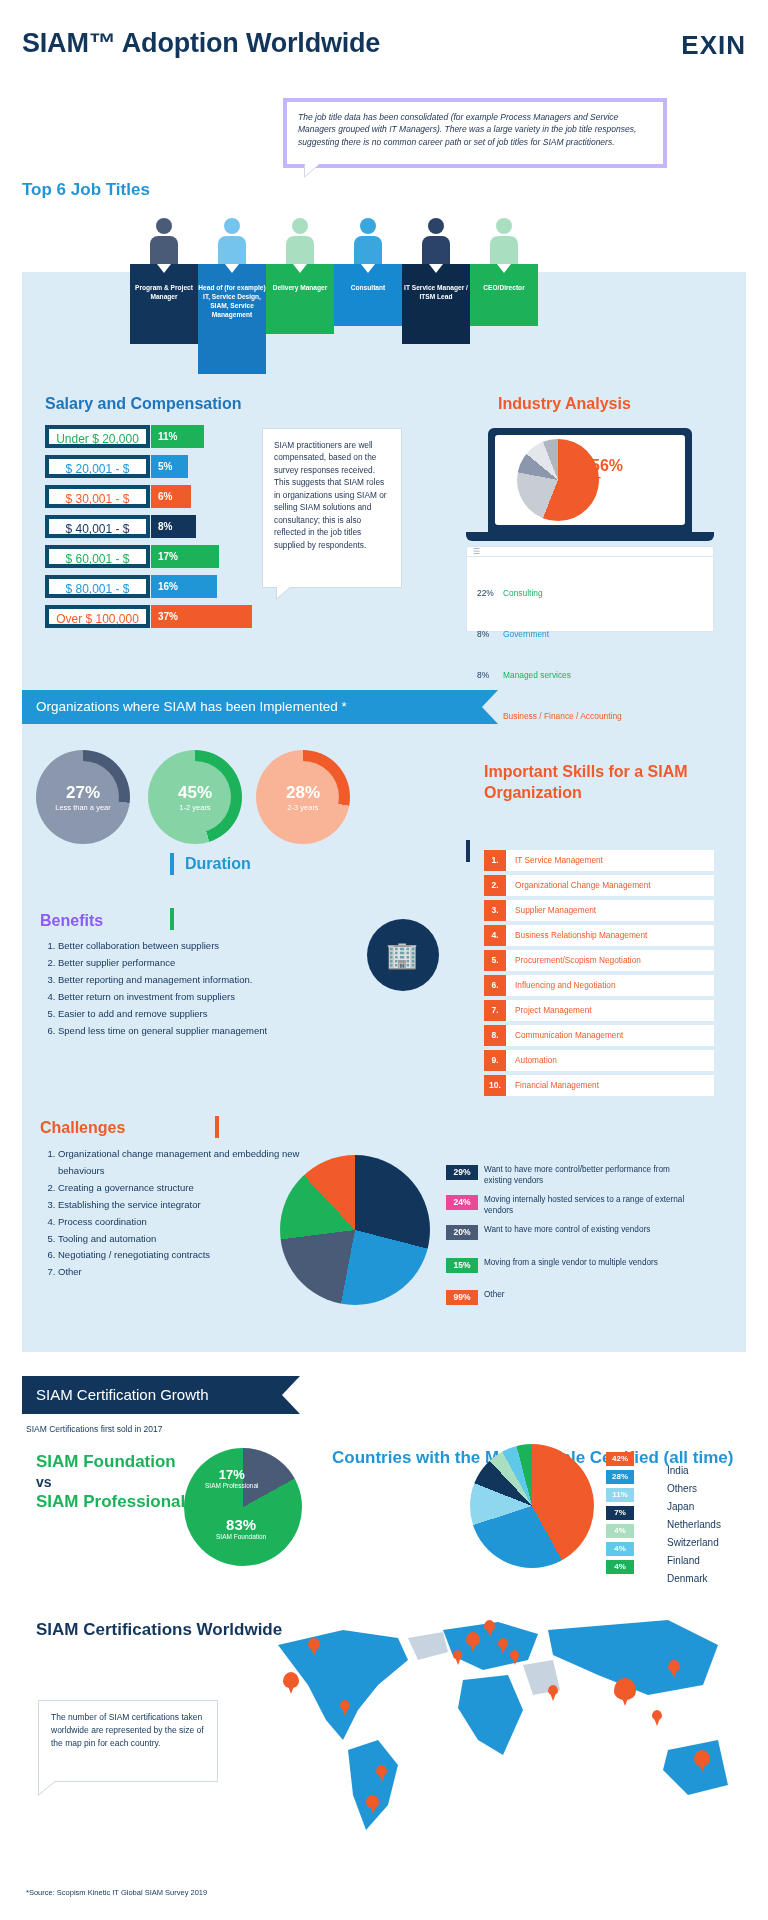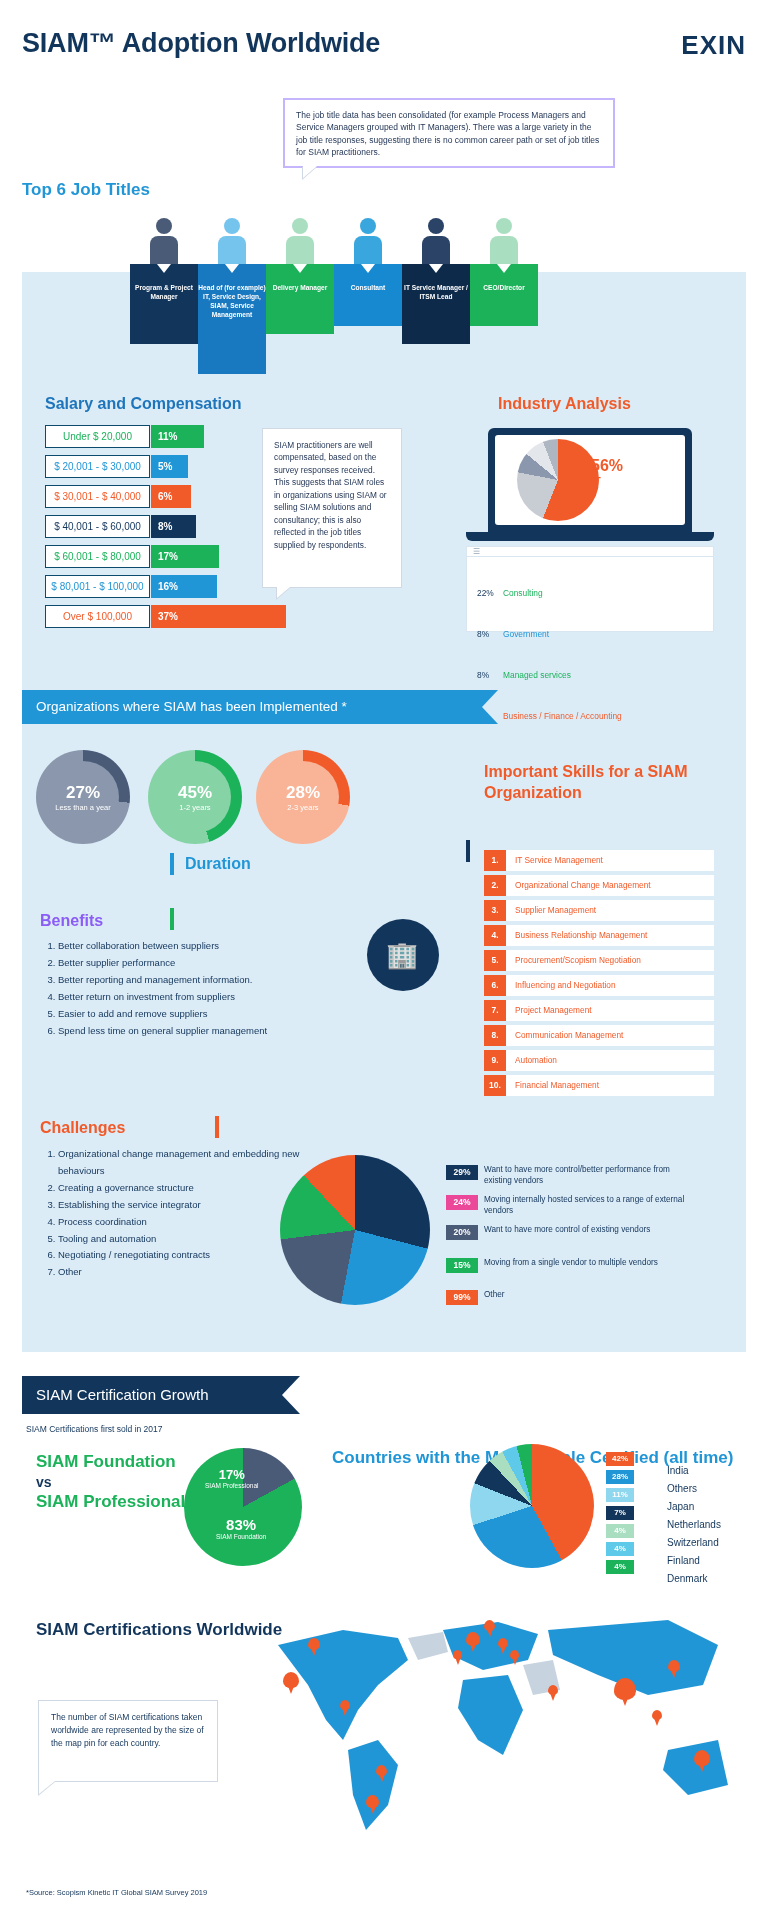--- a/index.html
+++ b/index.html
@@ -16,21 +16,21 @@
   
   .header { position:absolute; top:0; left:0; width:768px; height:100px; background:#fff; }
   .title { position:absolute; left:22px; top:28px; font-size:27px; font-weight:bold; color:#12355b; letter-spacing:-0.2px; }
   .logo { position:absolute; right:22px; top:30px; font-size:26px; font-weight:bold; color:#12355b; letter-spacing:1px; }
 
   
   .green-banner { position:absolute; left:22px; top:100px; width:190px; height:34px; background:#1bb25a; }
   .green-banner .txt { color:#fff; font-size:14px; font-weight:bold; padding:8px 0 0 14px; }
   .green-banner:after{ content:""; position:absolute; right:-16px; top:0; border-top:17px solid #1bb25a; border-bottom:17px solid #1bb25a; border-right:16px solid transparent;}
 
-  .callout1 { position:absolute; left:283px; top:98px; width:332px; height:70px; background:#fff; border:2px solid #c4b5fd; font-size:8.5px; color:#253858; line-height:1.45; padding:9px 11px; }
+  .callout1 { position:absolute; left:283px; top:98px; width:384px; height:70px; background:#fff; border:4px solid #c4b5fd; font-size:8.5px; color:#253858; line-height:1.45; padding:9px 11px;font-style:italic; }
   .callout1:after{ content:""; position:absolute; left:18px; bottom:-12px; width:0;height:0; border-left:0 solid transparent; border-right:14px solid transparent; border-top:12px solid #fff;}
   .callout1:before{ content:""; position:absolute; left:17px; bottom:-14px; width:0;height:0; border-right:15px solid transparent; border-top:13px solid #cfd8e3;}
 
   .top6 { position:absolute; left:22px; top:180px; font-size:17px; font-weight:bold; color:#2196d6; }
 
   
   .bluebg { position:absolute; left:22px; top:272px; width:724px; height:1080px; background:#dcecf7; }
 
   
   .jobwrap { position:absolute; left:130px; top:218px; width:490px; height:130px; }
@@ -39,21 +39,21 @@
   .person .body{ width:28px;height:28px;border-radius:8px 8px 0 0; margin:2px auto 0; }
   .jobbar { position:absolute; top:46px; width:68px; color:#fff; font-size:6.6px; font-weight:bold; text-align:center; line-height:1.35; padding-top:20px; }
   .jobbar:after{ content:""; position:absolute; left:50%; margin-left:-7px; top:-0px; border-left:7px solid transparent;border-right:7px solid transparent;border-top:9px solid #fff; }
 
   
   .sectionTitle { font-size:16px; font-weight:bold; }
   .salaryTitle { position:absolute; left:45px; top:395px; color:#1e75bb; }
   .industryTitle { position:absolute; left:498px; top:395px; color:#f15a29; }
 
   .salaryRow { position:absolute; left:45px; height:23px; }
-  .salaryRow .lbl { position:absolute; left:0; top:0; width:105px; height:23px; background:#fff; border:1px solid #0c4a6e; font-size:10px; text-align:center; line-height:21px; }
+  .salaryRow .lbl { position:absolute; left:0; top:0; width:105px; height:23px; background:#fff; border:4px solid #0c4a6e; font-size:12px; text-align:center; line-height:21px; }
   .salaryRow .bar { position:absolute; left:106px; top:0; height:23px; color:#fff; font-size:10px; font-weight:bold; line-height:23px; padding-left:7px; }
 
   .callout2 { position:absolute; left:262px; top:428px; width:140px; height:160px; background:#fff; border:1px solid #cfd8e3; font-size:8.3px; line-height:1.5; padding:10px 11px; color:#253858;}
   .callout2:after{content:"";position:absolute;left:14px;bottom:-11px;border-right:13px solid transparent;border-top:11px solid #fff;}
   .callout2:before{content:"";position:absolute;left:13px;bottom:-13px;border-right:14px solid transparent;border-top:12px solid #cfd8e3;}
 
   
   .laptop { position:absolute; left:466px; top:428px; width:248px; height:120px; }
   .screen { position:absolute; left:22px; top:0; width:204px; height:104px; background:#12355b; border-radius:6px 6px 0 0; padding:7px;}
   .screen-in { width:100%;height:100%; background:#fff; border-radius:3px; position:relative; }
@@ -197,21 +197,21 @@
       <div class="salaryRow" style="top: 545px;">
         <div class="lbl" style="color:#1bb25a">$ 60,001 - $ 80,000</div>
         <div class="bar" style="width:68.2px;background:#1bb25a">17%</div>
       </div>
       <div class="salaryRow" style="top: 575px;">
         <div class="lbl" style="color:#2196d6">$ 80,001 - $ 100,000</div>
         <div class="bar" style="width:65.6px;background:#2196d6">16%</div>
       </div>
       <div class="salaryRow" style="top: 605px;">
         <div class="lbl" style="color:#f15a29">Over $ 100,000</div>
-        <div class="bar" style="width:135px;background:#f15a29">37%</div>
+        <div class="bar" style="width:101px;background:#f15a29">37%</div>
       </div>
     </div>
   <div class="callout2">SIAM practitioners are well compensated, based on the survey responses received. This suggests that SIAM roles in organizations using SIAM or selling SIAM solutions and consultancy; this is also reflected in the job titles supplied by respondents.</div>
 
   <div class="sectionTitle industryTitle">Industry Analysis</div>
   <div class="laptop">
     <div class="screen">
       <div class="screen-in">
         <div style="position:absolute;left:22px;top:4px;width:82px;height:82px;border-radius:50%;
           background:conic-gradient(#f15a29 0 56%, #c8ccd3 56% 78%, #8a97ac 78% 86%, #e3e6ea 86% 94%, #aeb6c2 94% 100%);"></div>

